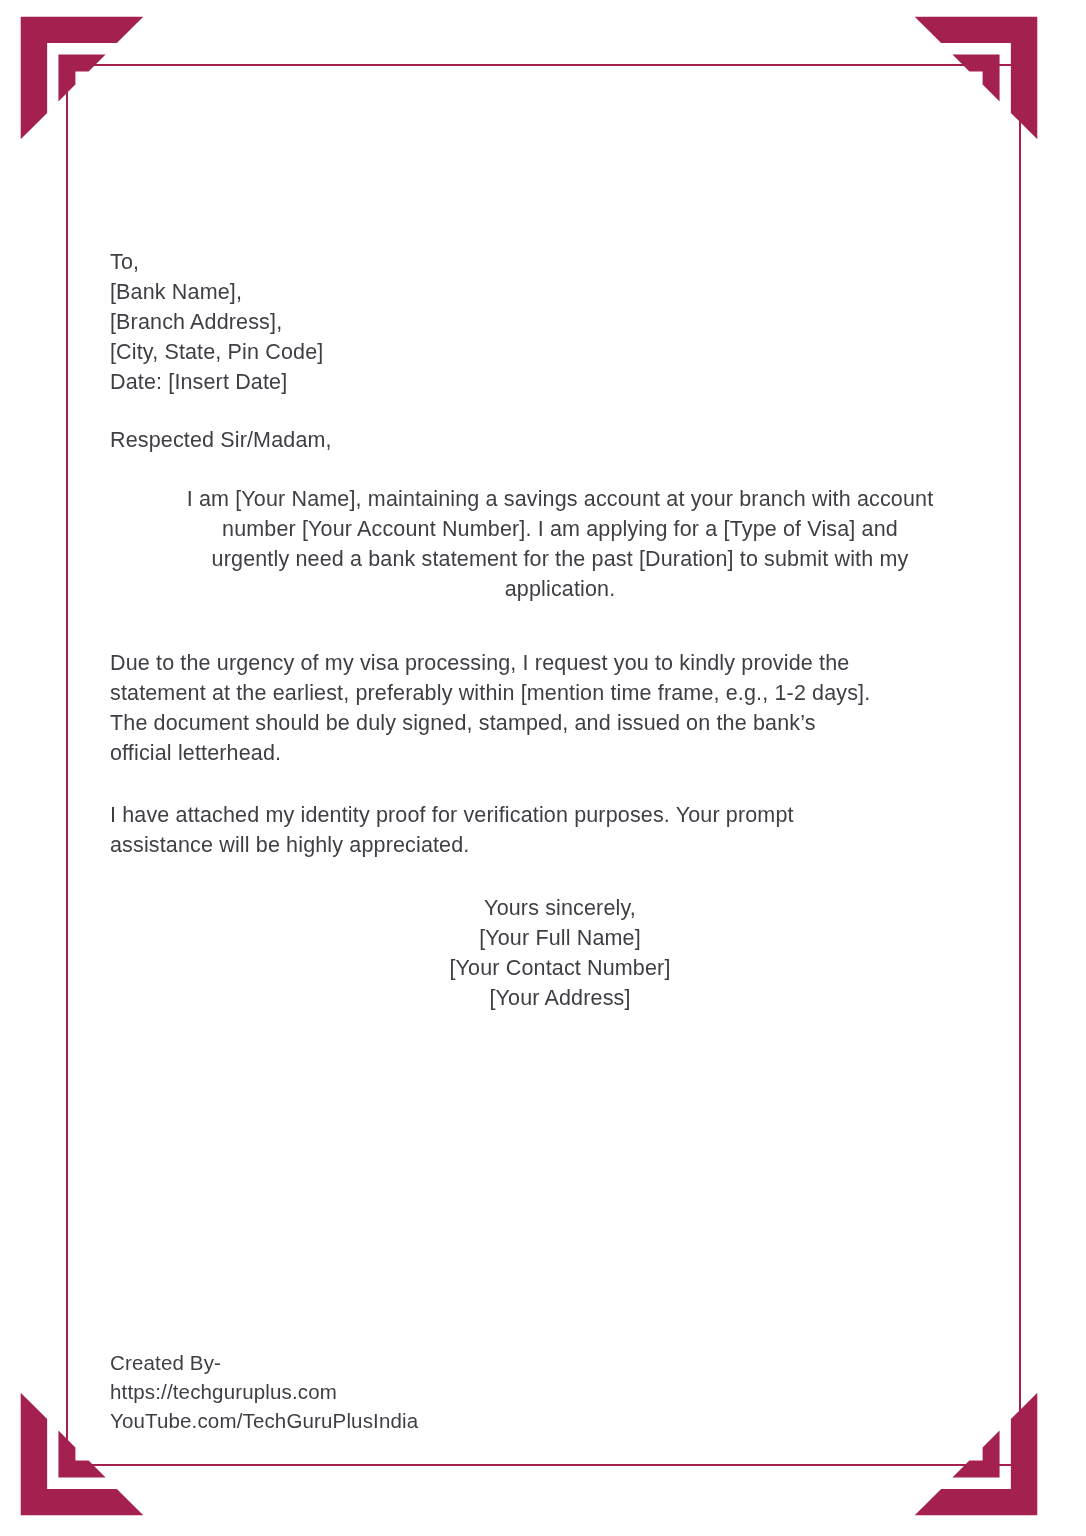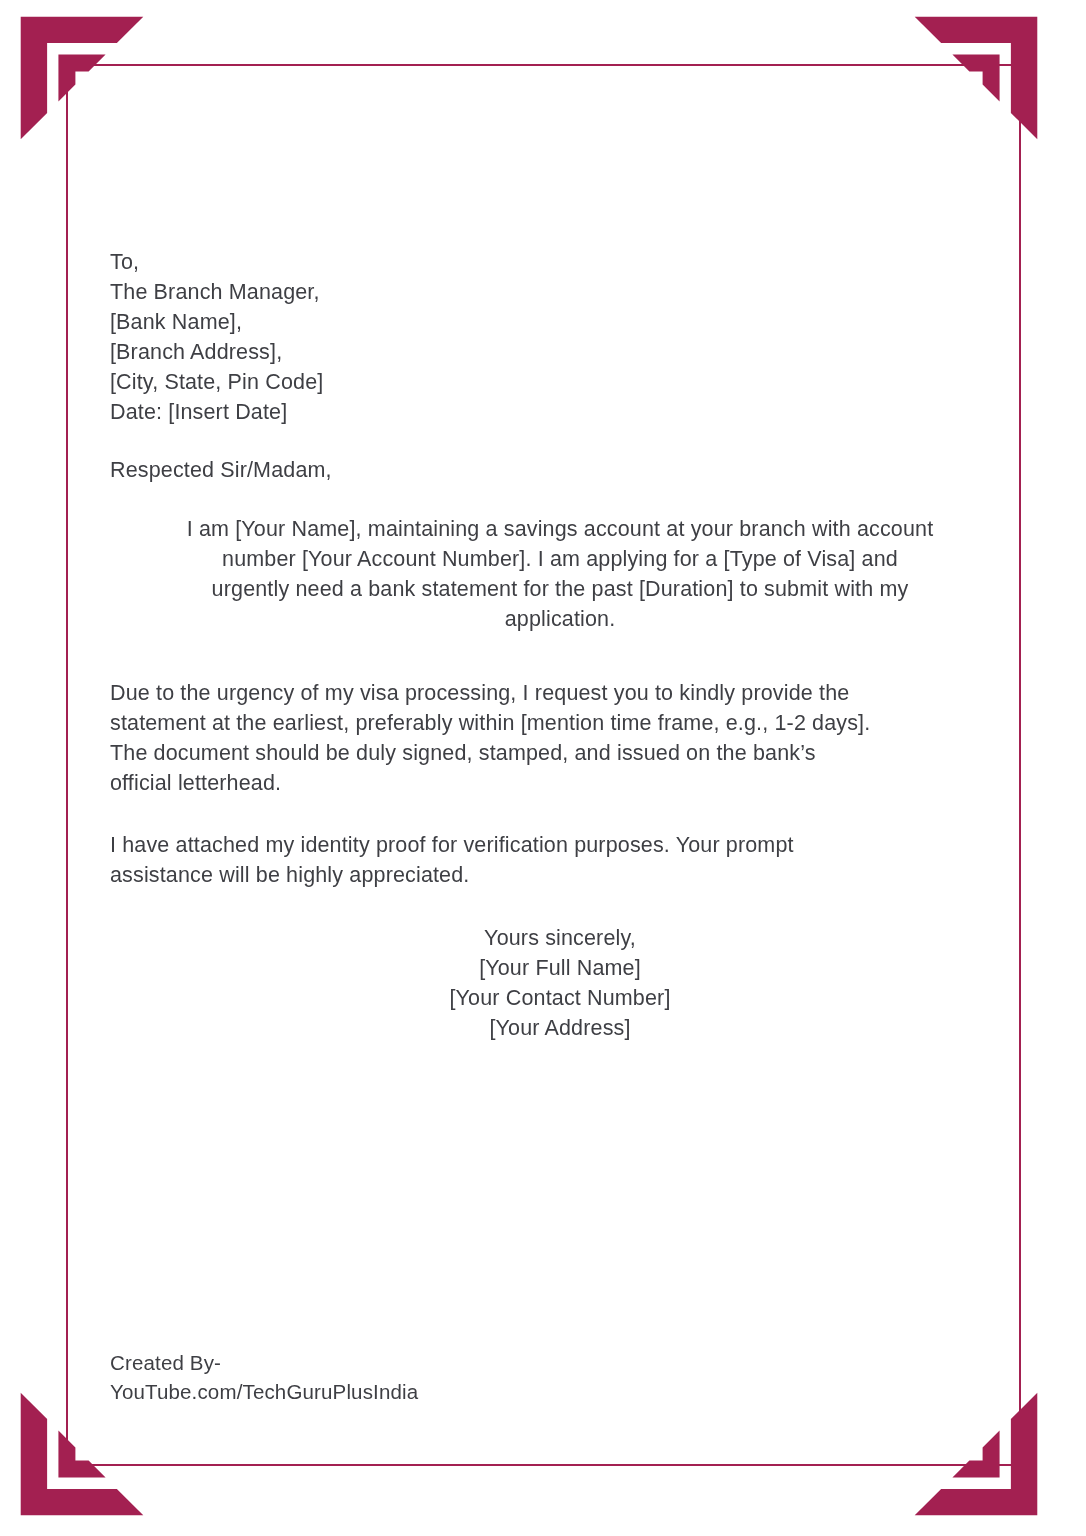--- a/index.html
+++ b/index.html
@@ -86,21 +86,20 @@
   </svg>
   <svg class="corner corner-br" viewBox="0 0 140 140" aria-hidden="true">
     <polygon fill="currentColor" points="5,5 135,5 107,33 33,33 33,107 5,135"></polygon>
     <polygon fill="currentColor" points="45,45 95,45 77,63 63,63 63,77 45,95"></polygon>
   </svg>
 
   <div class="letter">
 
     <div class="recipient-block">
       <div class="line">To,</div>
-      <div class="line">The Branch Manager,</div>
       <div class="line">[Bank Name],</div>
       <div class="line">[Branch Address],</div>
       <div class="line">[City, State, Pin Code]</div>
       <div class="line">Date: [Insert Date]</div>
     </div>
 
 
     <div class="salutation line">Respected Sir/Madam,</div>
 
     <div class="para para-1">I am [Your Name], maintaining a savings account at your branch with account
@@ -118,16 +117,17 @@
       <div class="line">Yours sincerely,</div>
       <div class="line">[Your Full Name]</div>
       <div class="line">[Your Contact Number]</div>
       <div class="line">[Your Address]</div>
     </div>
 
   </div>
 
   <div class="footer">
     <div class="line">Created By-</div>
+    <div class="line">https://techguruplus.com</div>
     <div class="line">YouTube.com/TechGuruPlusIndia</div>
   </div>
 
 </div>
 
 </body></html>

